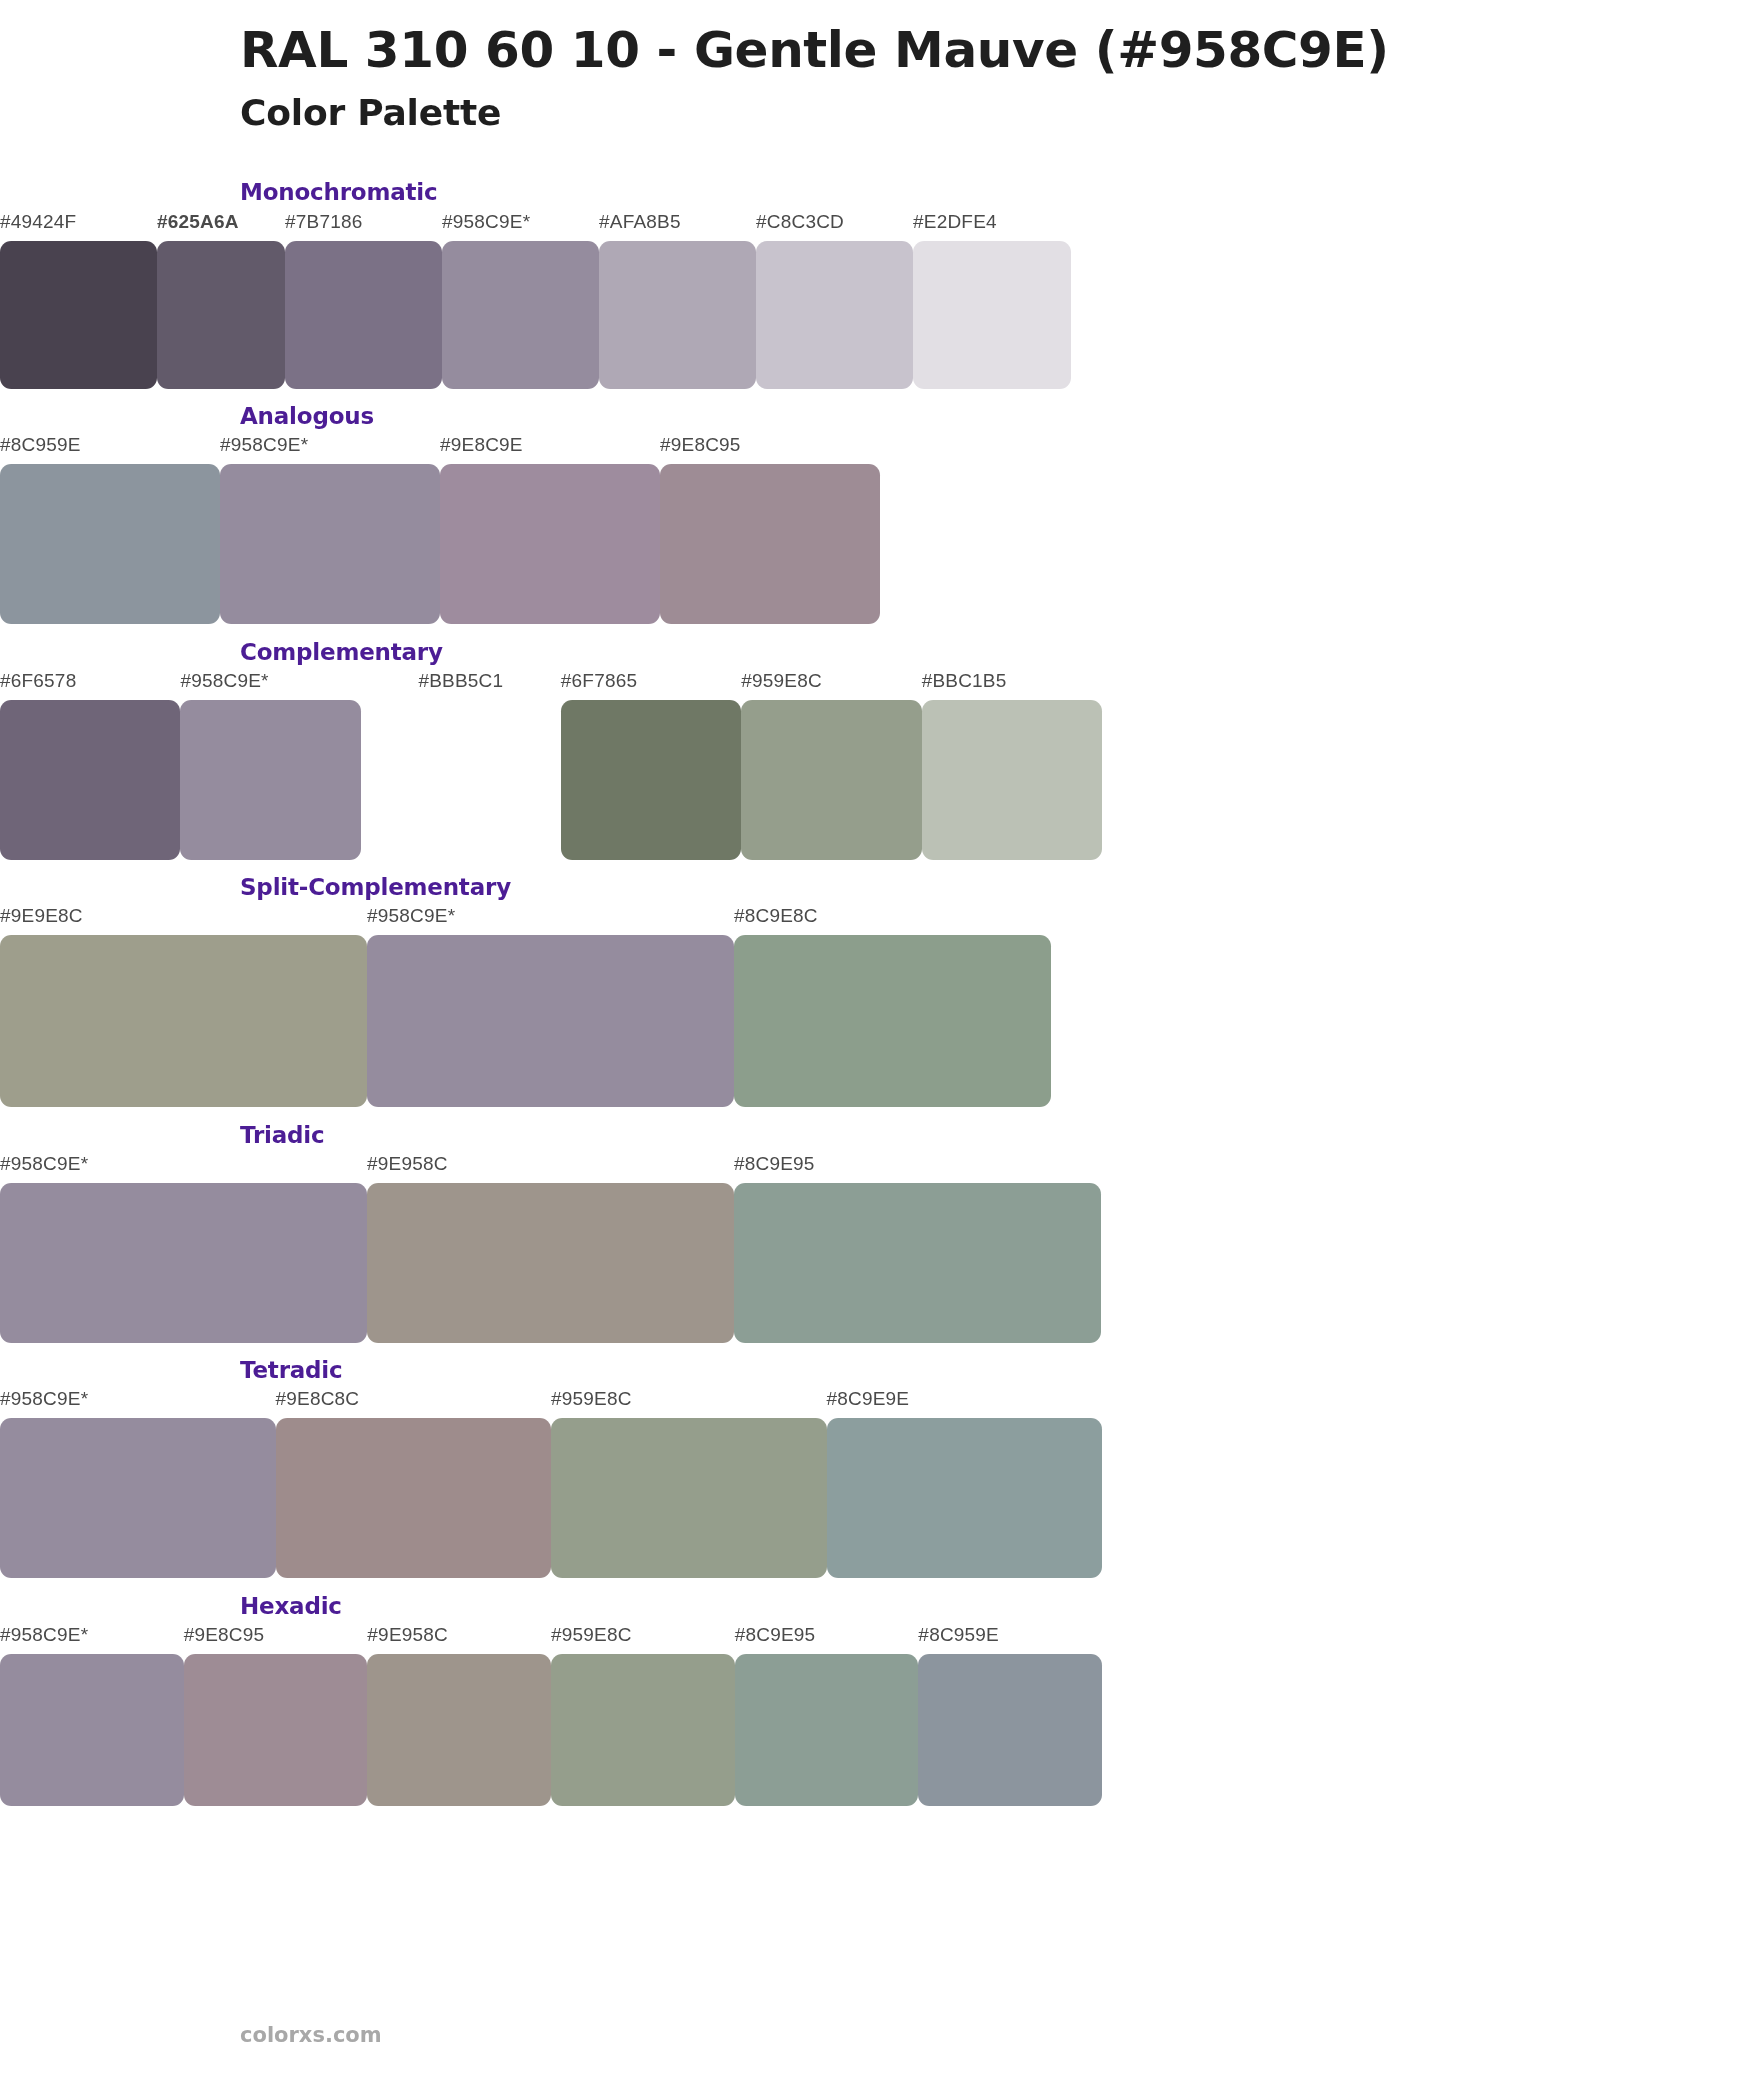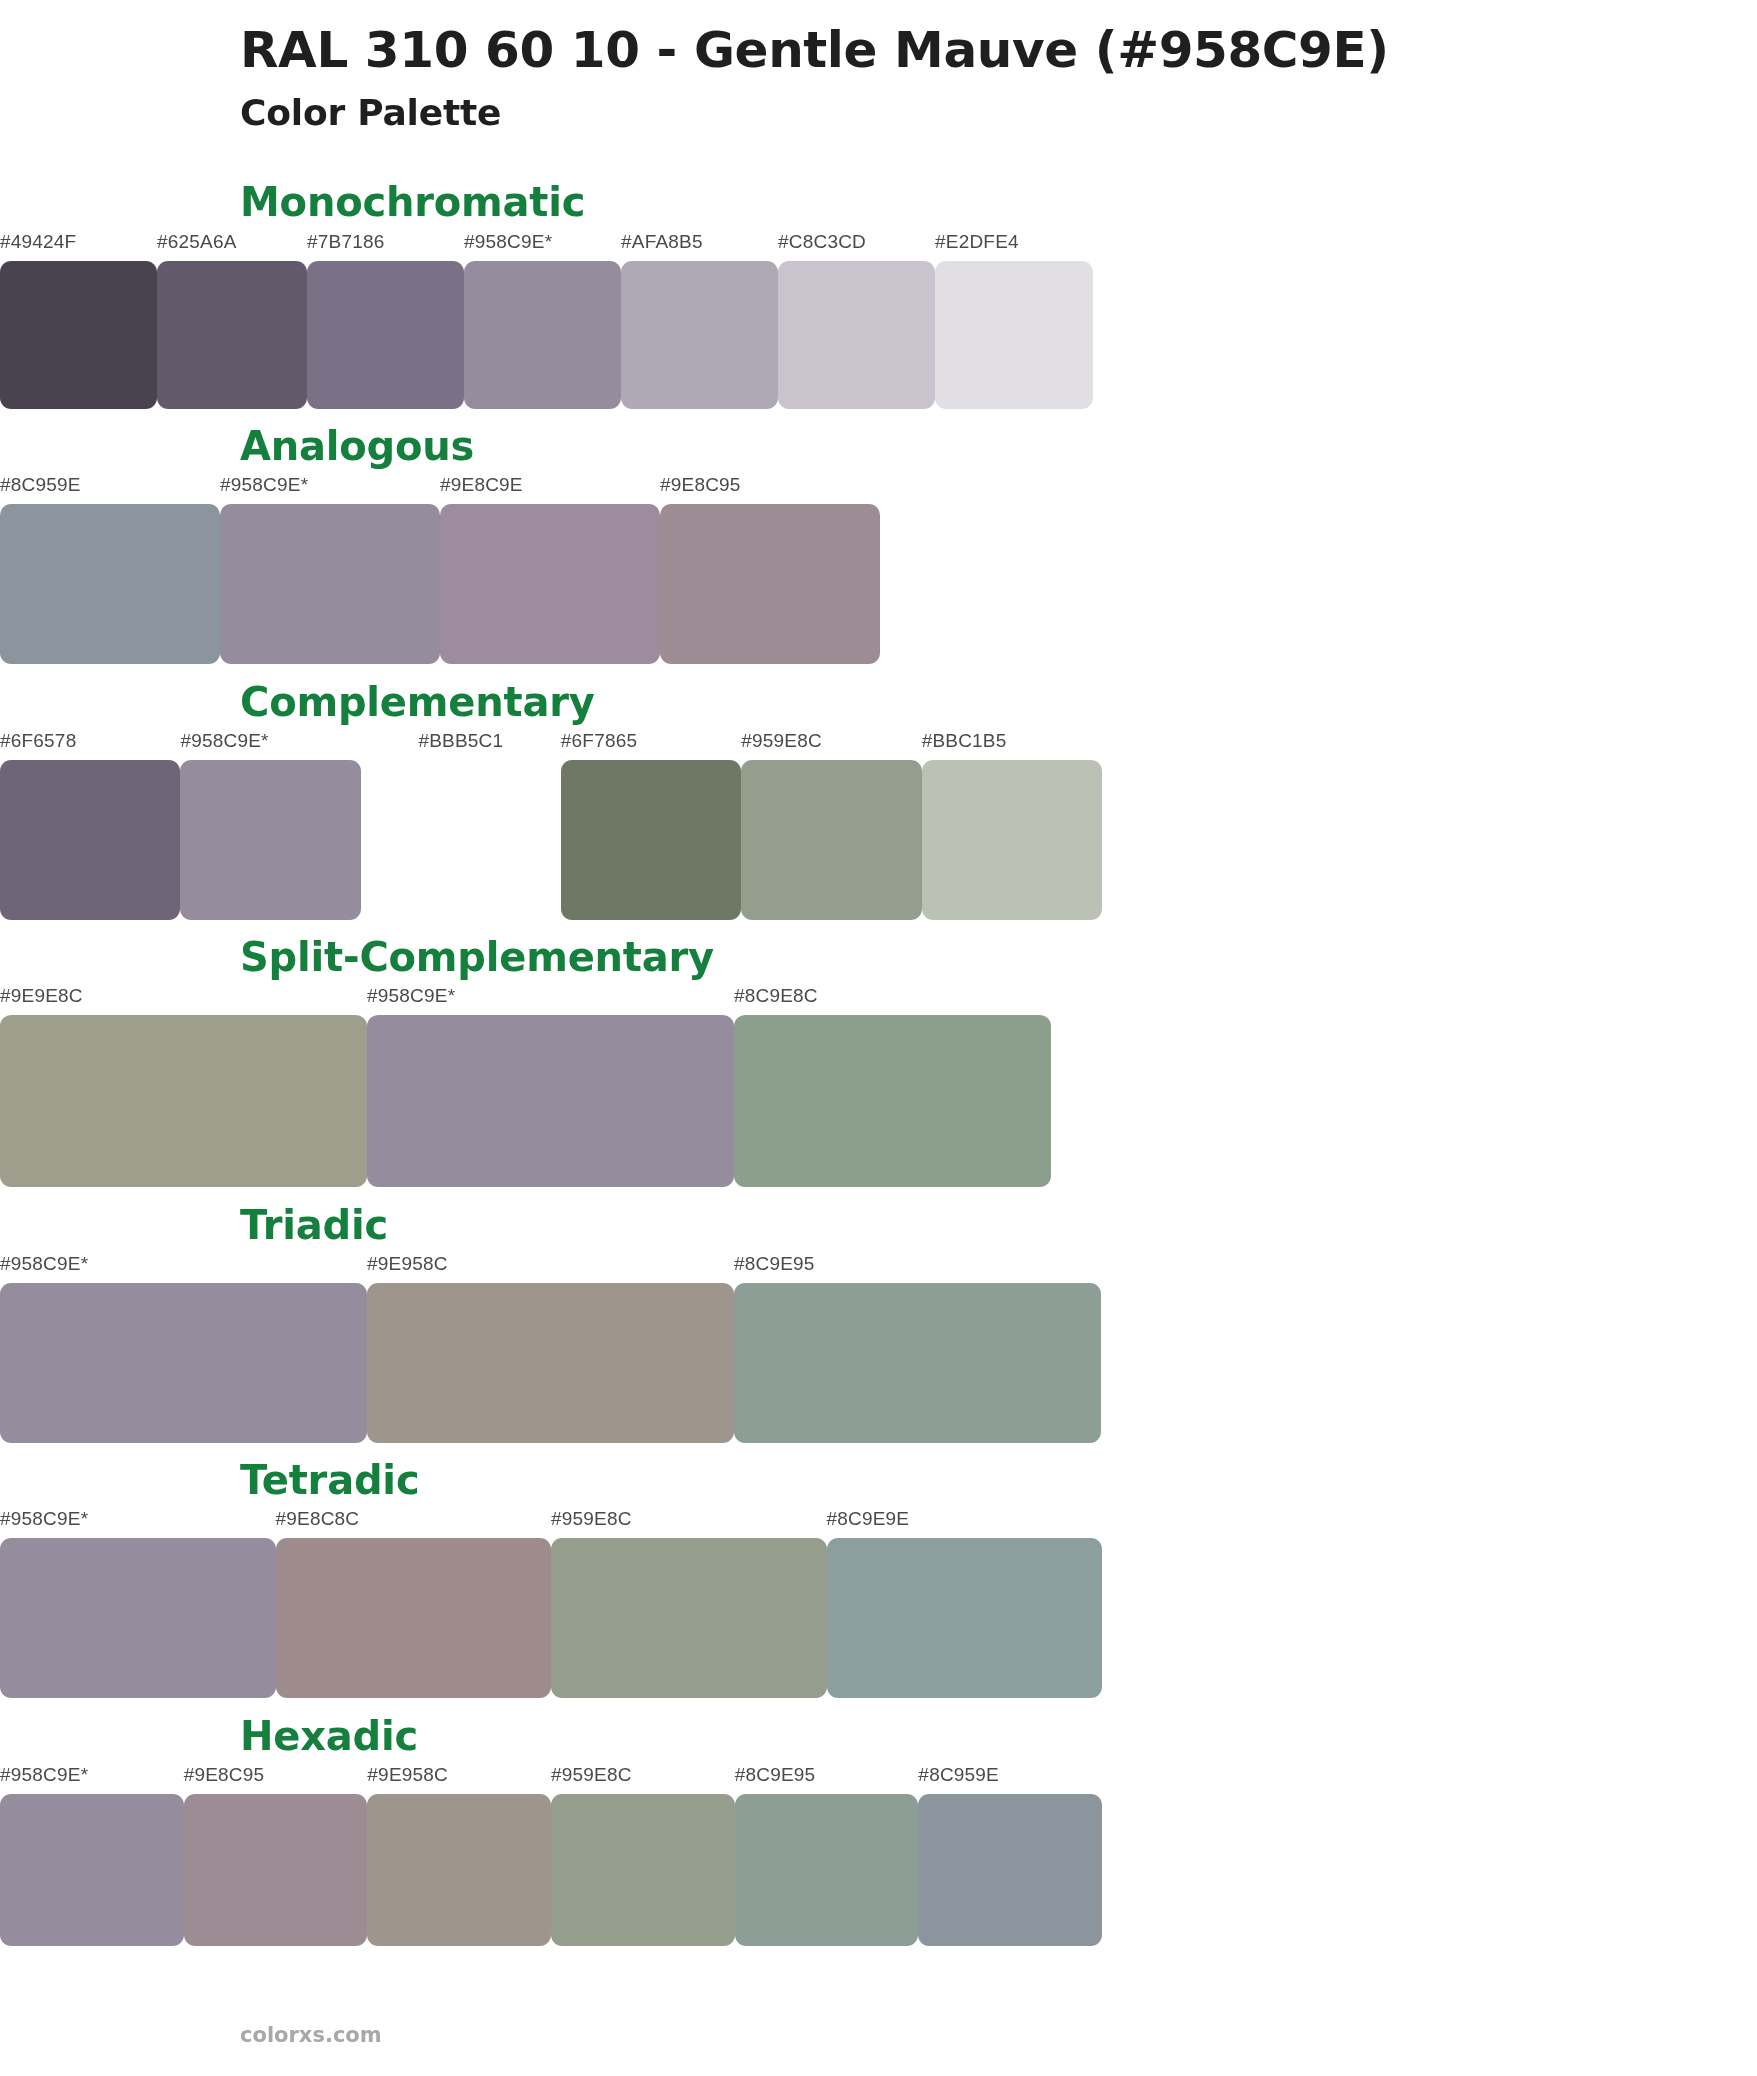--- a/index.html
+++ b/index.html
@@ -46,23 +46,23 @@
   }
 
   
   .sections {
     margin-top: 45px;
   }
   .section {
     margin-bottom: 14.4px;
   }
   .section-title {
-    font-size: 40px;
+    font-size: 23px;
     font-weight: 700;
-    color: #15803d;
+    color: #4c1d95;
     letter-spacing: -0.2px;
     margin: 0 0 3.2px 240px;
     font-family: "DejaVu Sans", sans-serif;
   }
 
   
   .swatch-row {
     display: flex;
     width: 1102px;
   }
@@ -128,21 +128,21 @@
   </div>
 
   <div class="sections" id="sections-root">
       <div class="section">
         <div class="section-title">Monochromatic</div>
         <div class="swatch-row h-mono">
           <div class="swatch" style="width: 157px;">
             <div class="swatch-label">#49424F</div>
             <div class="swatch-chip" style="background: rgb(73, 66, 79);"></div>
           </div>
-          <div class="swatch" style="width: 150px;">
+          <div class="swatch" style="width: 128px; font-weight: bold;">
             <div class="swatch-label">#625A6A</div>
             <div class="swatch-chip" style="background: rgb(98, 90, 106);"></div>
           </div>
           <div class="swatch" style="width: 157px;">
             <div class="swatch-label">#7B7186</div>
             <div class="swatch-chip" style="background: rgb(123, 113, 134);"></div>
           </div>
           <div class="swatch" style="width: 157px;">
             <div class="swatch-label">#958C9E*</div>
             <div class="swatch-chip" style="background: rgb(149, 140, 158);"></div>

